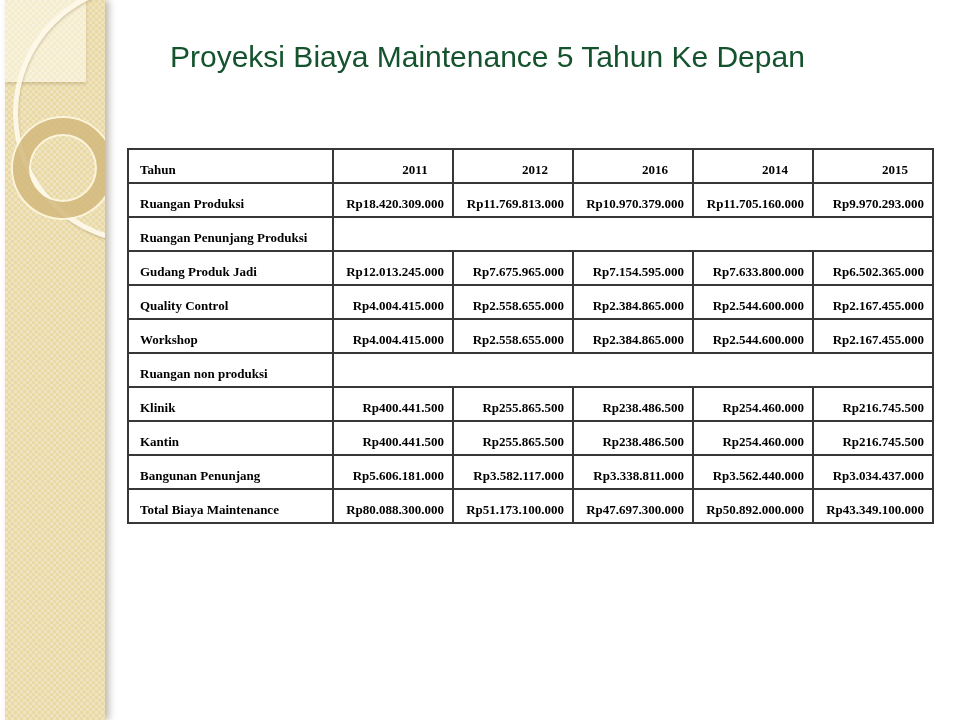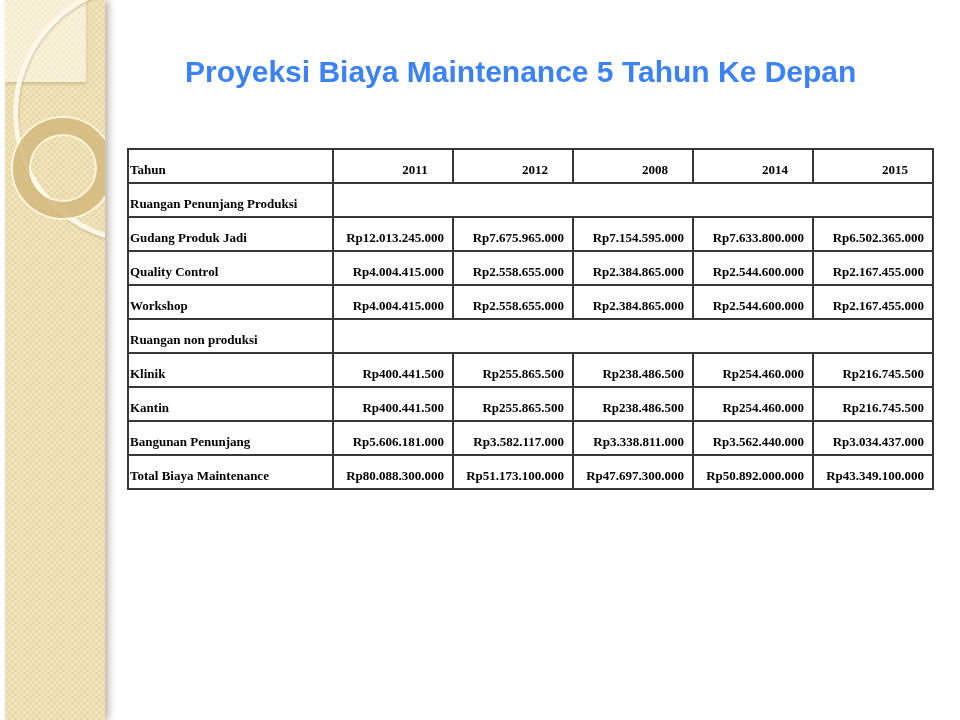--- a/index.html
+++ b/index.html
@@ -54,24 +54,24 @@
     border: 16px solid rgba(210, 185, 125, 0.85);
     border-radius: 50%;
     box-shadow: 0 0 0 2px rgba(255,250,230,.8), inset 0 0 0 2px rgba(255,250,230,.8);
   }
 
   
   .title {
     position: absolute;
     left: 170px;
     top: 40px;
-    margin: 15px;
+    margin: 0;
     font-size: 30px;
-    font-weight: bold;
-    color: #3b82f6;
+    font-weight: normal;
+    color: #14532d;
     white-space: nowrap;
   }
 
   
   table.cost-table {
     position: absolute;
     left: 127px;
     top: 148px;
     width: 805px;
     border-collapse: collapse;
@@ -86,21 +86,21 @@
     border: 2px solid #373737;
     height: 28px;
     vertical-align: bottom;
     padding: 0 0 4px 0;
     overflow: hidden;
     white-space: nowrap;
   }
   .cost-table th.label-col,
   .cost-table td.label {
     text-align: left;
-    padding-left: 1px;
+    padding-left: 11px;
   }
   .cost-table th.year-col {
     text-align: center;
     padding-left: 44px;
   }
   .cost-table td.value {
     text-align: right;
     padding-right: 8px;
   }
 </style>
@@ -124,26 +124,34 @@
         <col style="width:120px">
         <col style="width:120px">
         <col style="width:120px">
         <col style="width:120px">
     </colgroup>
     <thead>
       <tr id="header-row">
           <th class="label-col">Tahun</th>
           <th class="year-col">2011</th>
           <th class="year-col">2012</th>
-          <th class="year-col">2008</th>
+          <th class="year-col">2016</th>
           <th class="year-col">2014</th>
           <th class="year-col">2015</th>
         </tr>
     </thead>
     <tbody id="table-body">
+        <tr>
+          <td class="label">Ruangan Produksi</td>
+          <td class="value">Rp18.420.309.000</td>
+          <td class="value">Rp11.769.813.000</td>
+          <td class="value">Rp10.970.379.000</td>
+          <td class="value">Rp11.705.160.000</td>
+          <td class="value">Rp9.970.293.000</td>
+        </tr>
         <tr>
           <td class="label">Ruangan Penunjang Produksi</td>
           <td colspan="5"></td>
         </tr>
         <tr>
           <td class="label">Gudang Produk Jadi</td>
           <td class="value">Rp12.013.245.000</td>
           <td class="value">Rp7.675.965.000</td>
           <td class="value">Rp7.154.595.000</td>
           <td class="value">Rp7.633.800.000</td>

